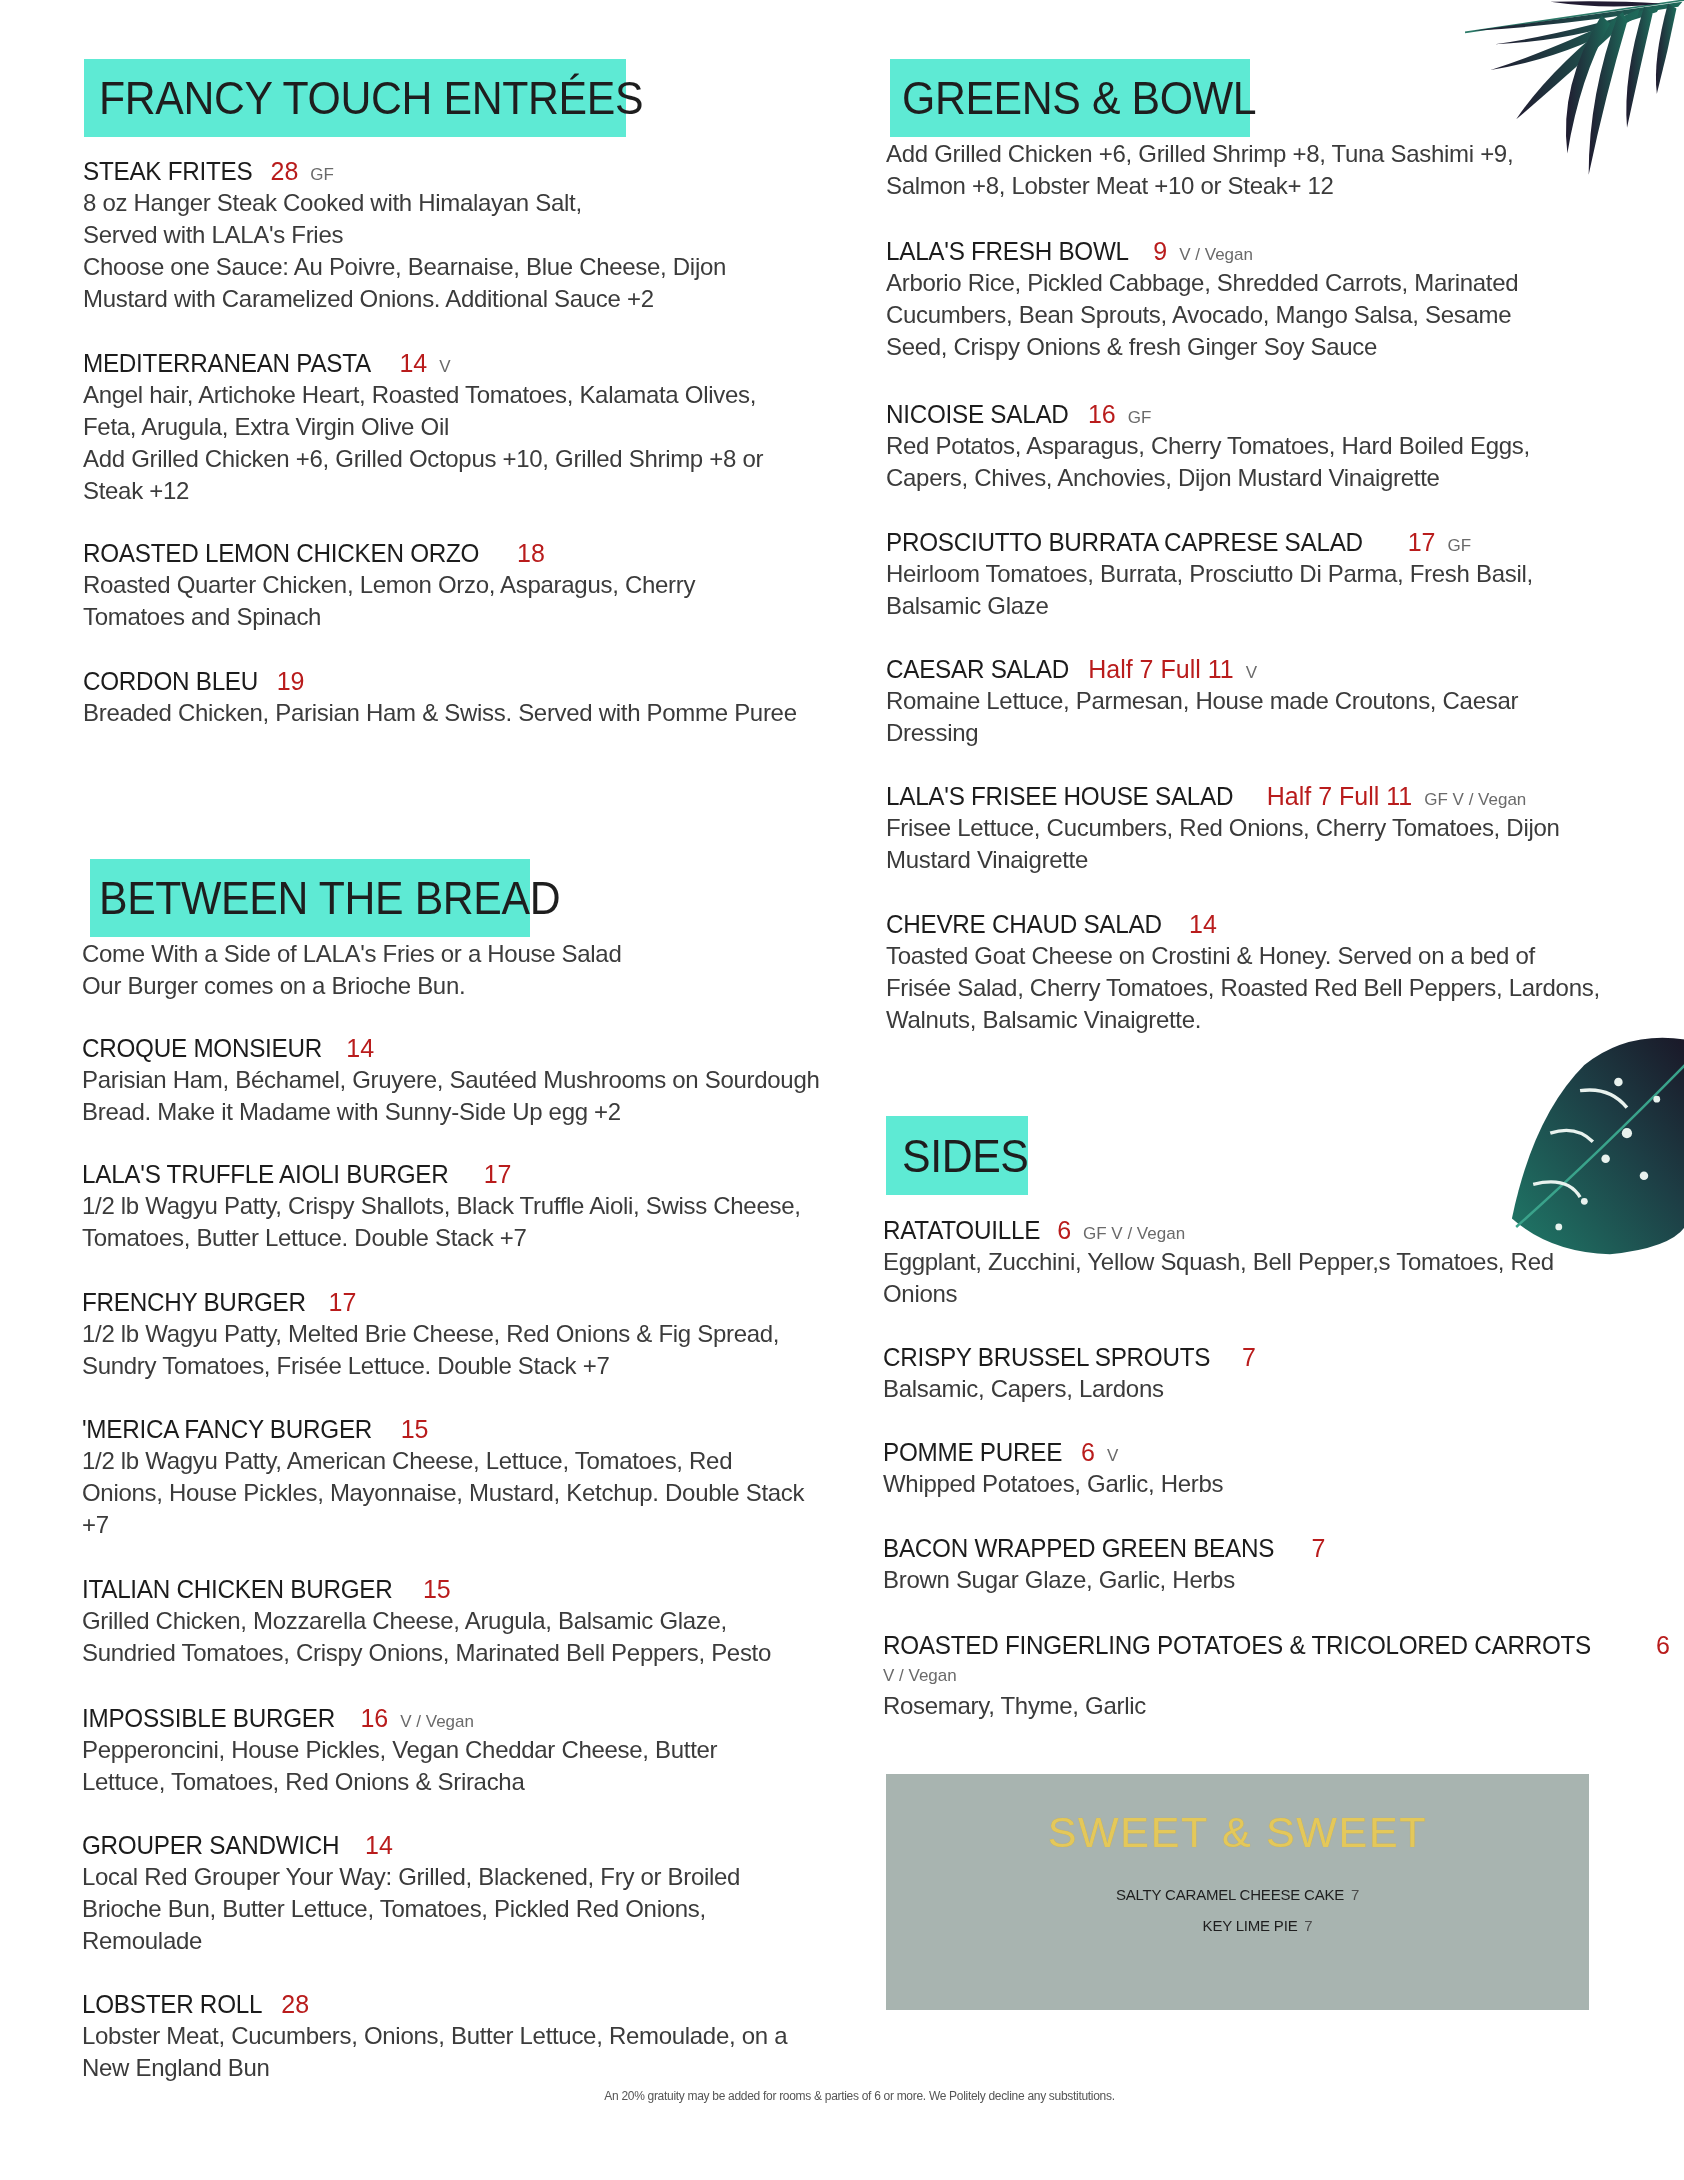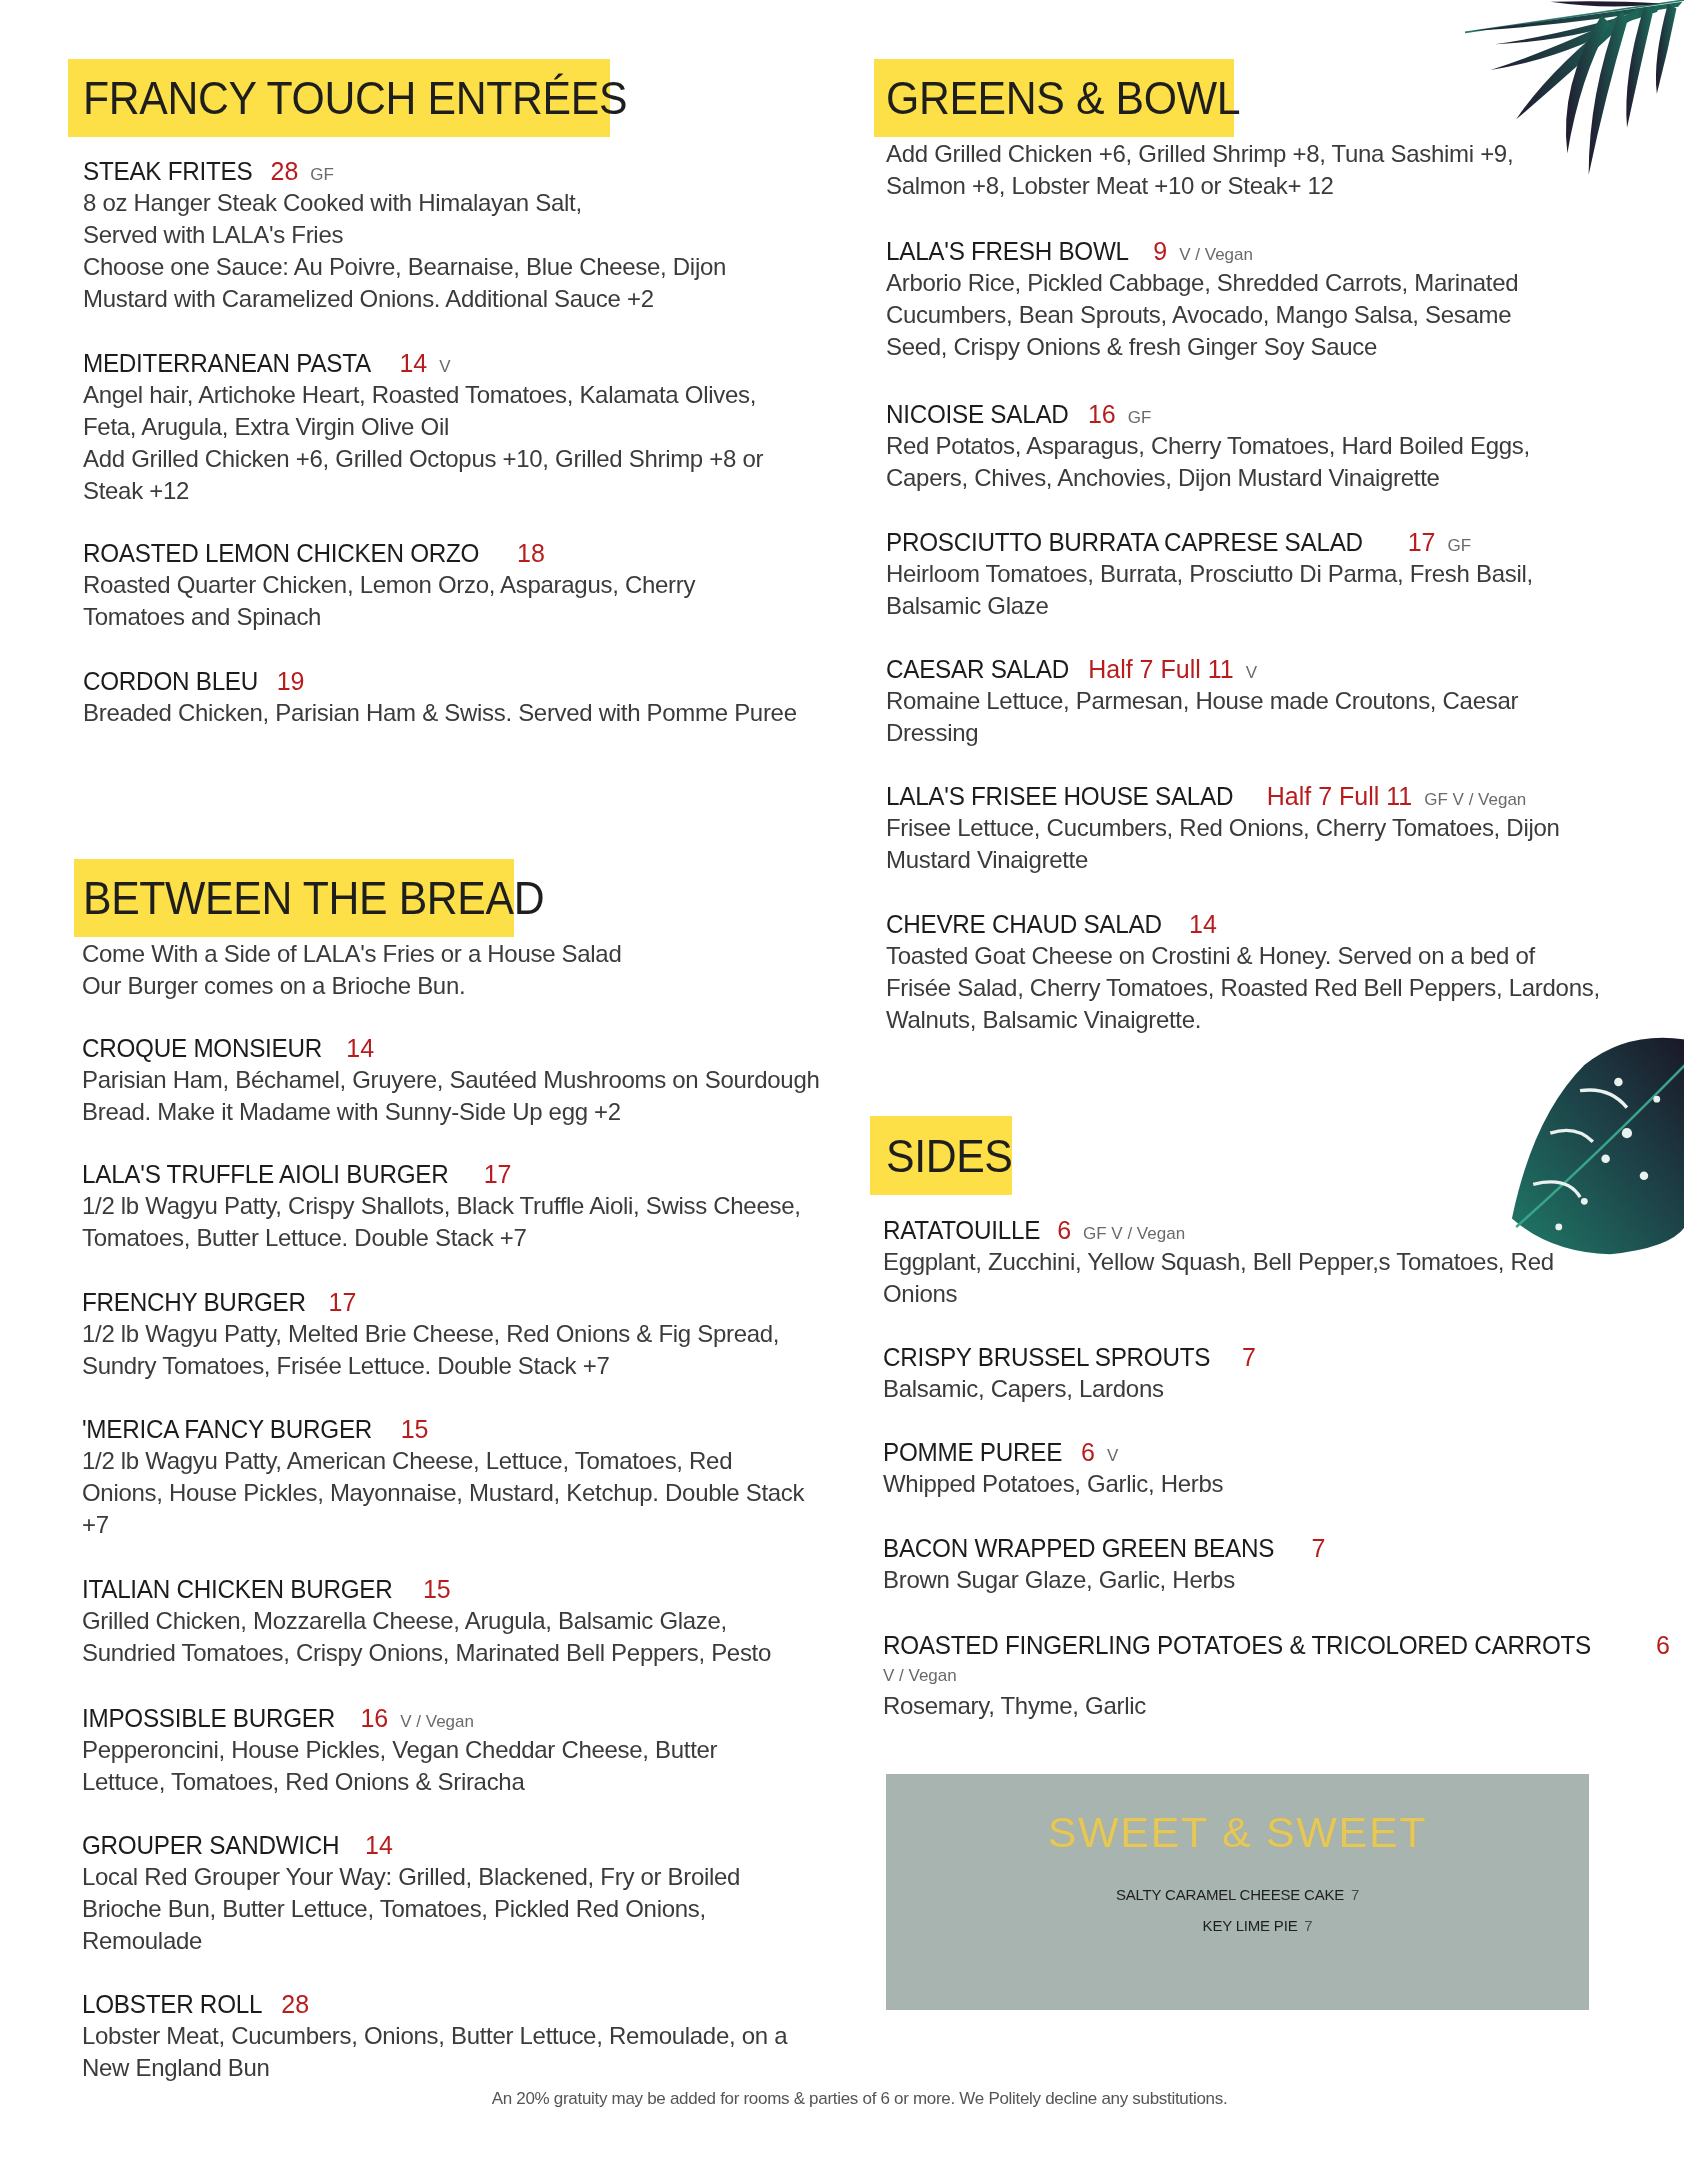--- a/index.html
+++ b/index.html
@@ -2,22 +2,22 @@
 <html style="font-size:13.6px"><head>
 <meta charset="utf-8">
 <style>
   * { margin: 0; padding: 0; box-sizing: border-box; }
   html, body { width: 1685px; height: 2181px; background: #ffffff; overflow: hidden; }
   body { position: relative; font-family: "Liberation Sans", "DejaVu Sans", sans-serif; color: #2a2a2a; }
   .page { position: absolute; left: 0; top: 0; width: 1685px; height: 2181px; }
 
   .section-box {
     position: absolute;
-    background: #fde047;
-    display: flex; align-items: center;
+    background: #5eead4;
+    display: flex; align-items: center; margin-left: 16px;
   }
   .section-box .section-title {
     font-family: "Liberation Sans", "DejaVu Sans", sans-serif;
     font-size: 46px; letter-spacing: -0.4px;
     color: #1e1e1e; white-space: nowrap;
     transform: scaleX(0.93); transform-origin: left center;
   }
 
   .item { position: absolute; width: 784px; }
   .item-head {
@@ -367,16 +367,16 @@
   <div class="sweet-box">
     <div class="sweet-title">SWEET &amp; SWEET</div>
     <div class="sweet-item" style="top:112px;">
       <span>SALTY CARAMEL CHEESE CAKE</span><span class="sweet-price">7</span>
     </div>
     <div class="sweet-item" style="top:143px;padding-left:40px;">
       <span>KEY LIME PIE</span><span class="sweet-price">7</span>
     </div>
   </div>
 
-  <div class="footer-line" style="top:2089px;font-size:17px;padding-left:34px;">An 20% gratuity may be added for rooms &amp; parties of 6 or more. We Politely decline any substitutions.</div>
+  <div class="footer-line" style="top:2089px;font-size:12px;padding-left:34px;">An 20% gratuity may be added for rooms &amp; parties of 6 or more. We Politely decline any substitutions.</div>
 
 </div>
 
 
 </body></html>

